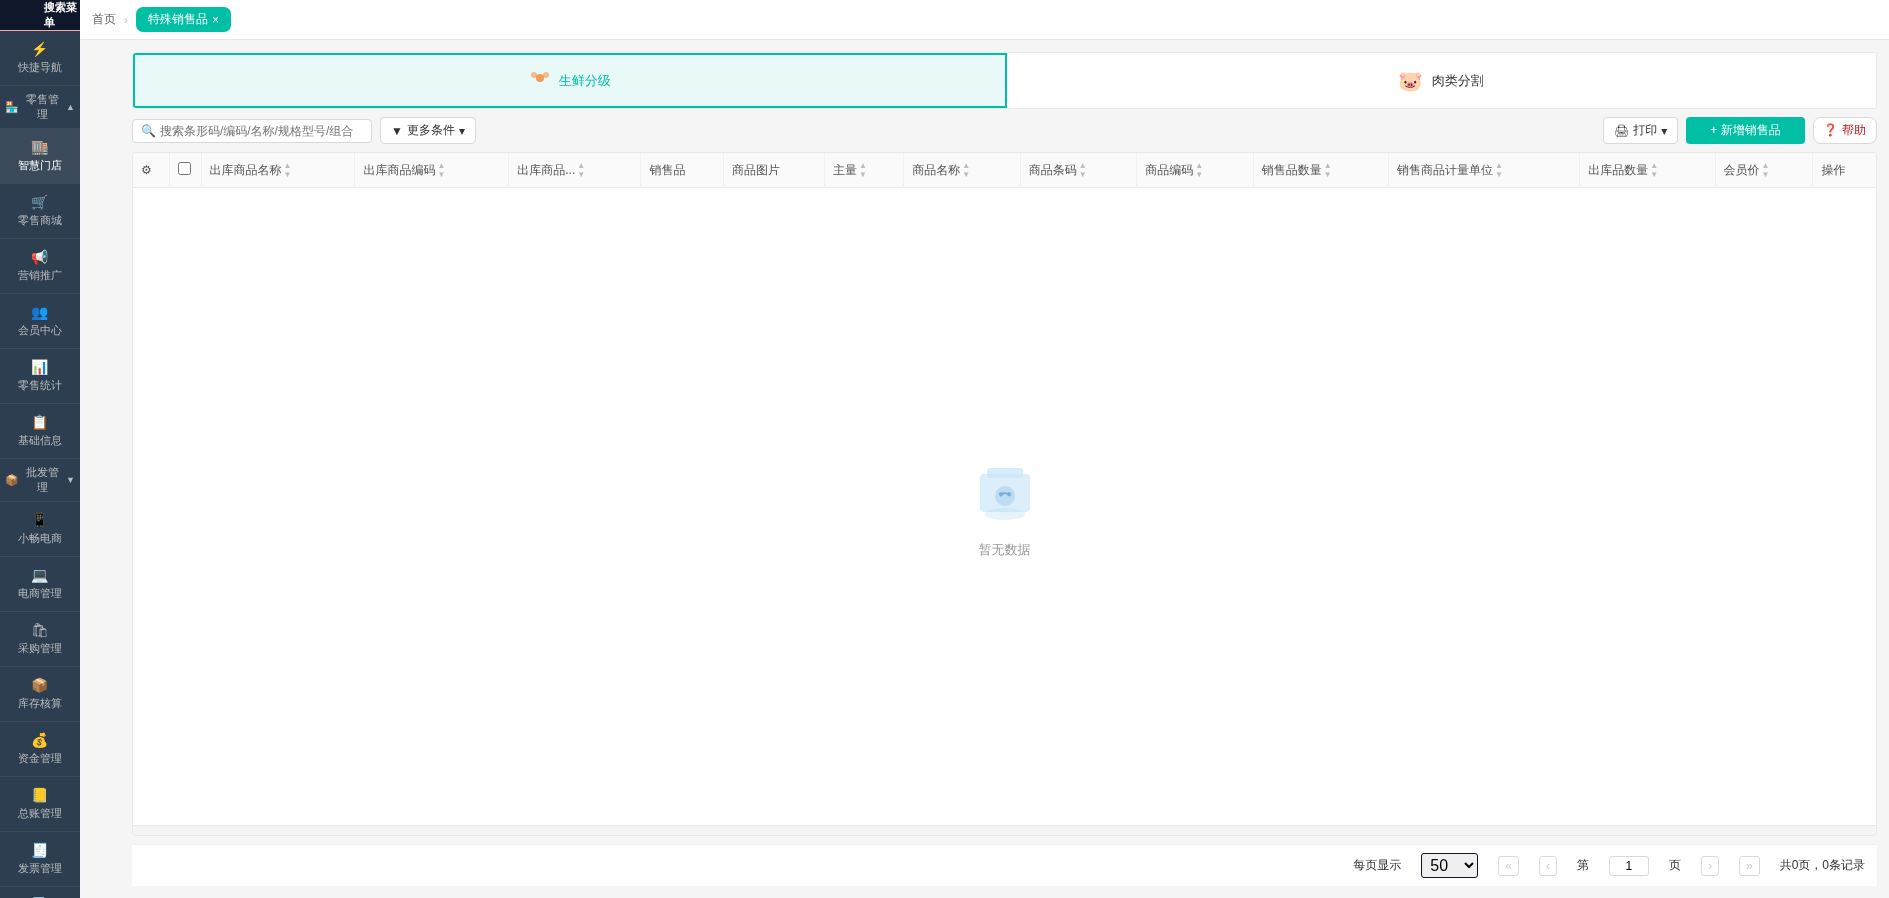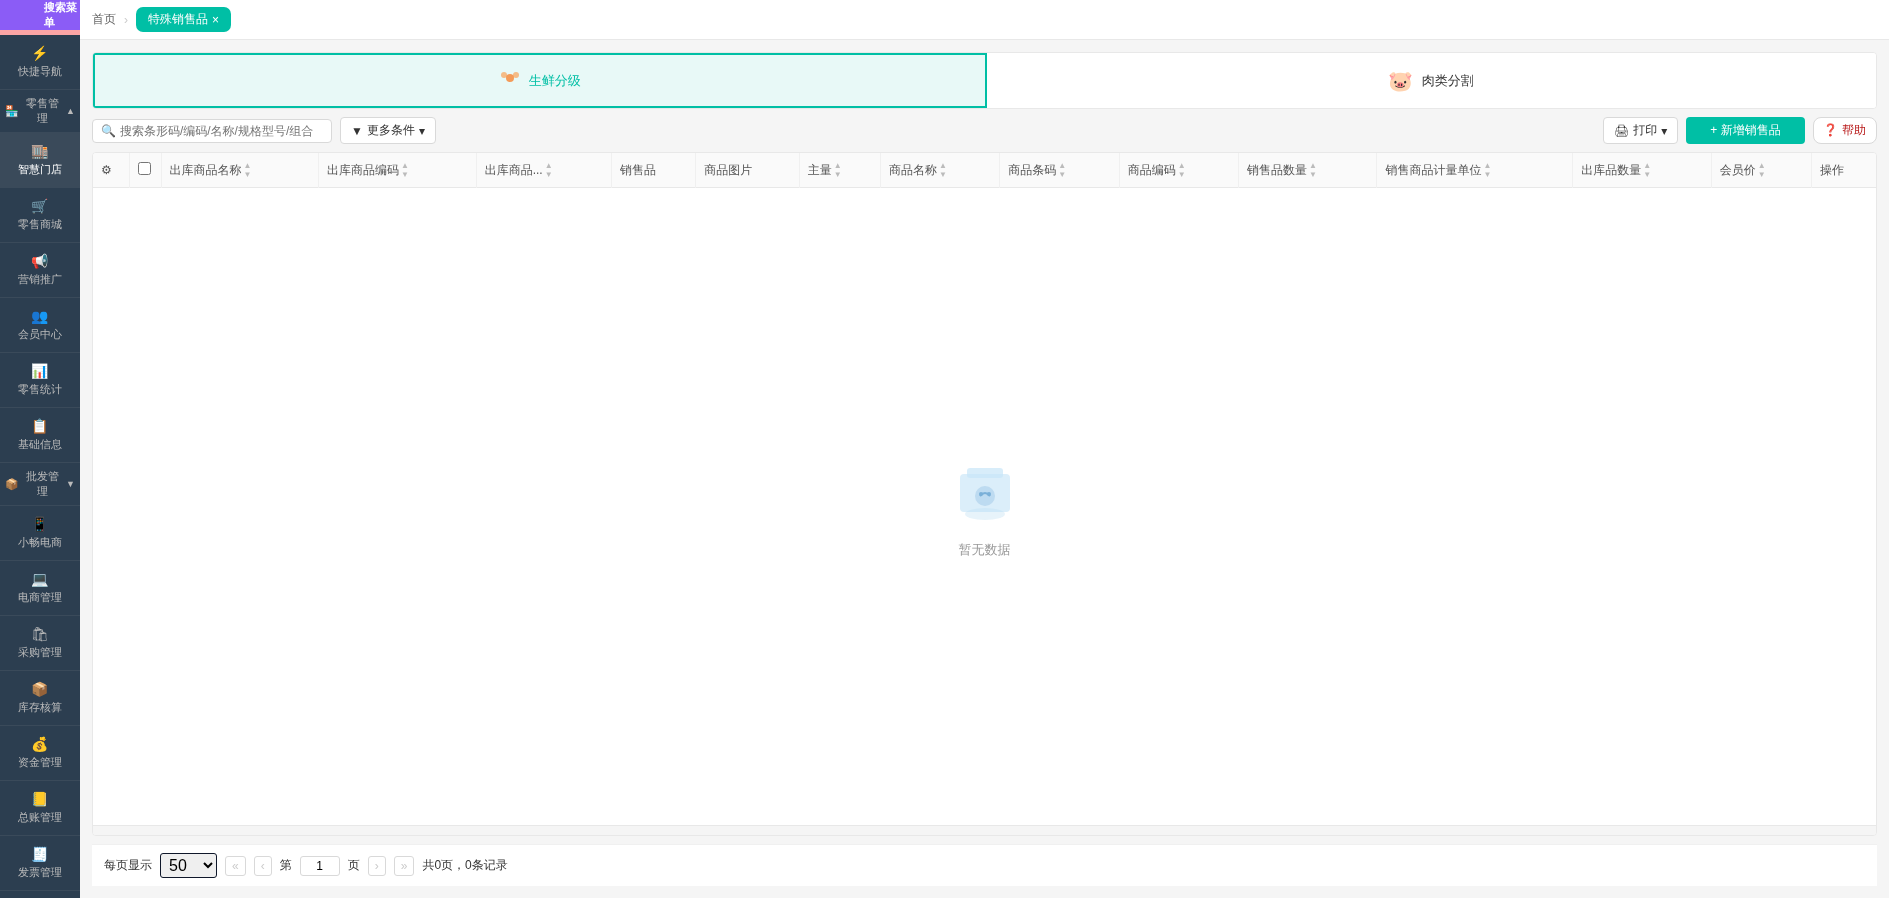--- a/index.html
+++ b/index.html
@@ -11,28 +11,28 @@
       background: #2c3e50;
       color: #ccc;
       display: flex;
       flex-direction: column;
       flex-shrink: 0;
       height: 100%;
       overflow-y: auto;
     }
     .sidebar-logo {
       height: 40px;
-      background: #8b5cf6;
+      background: #0f172a;
       display: flex;
       align-items: center;
       justify-content: center;
       color: #fff;
       font-size: 11px;
       font-weight: bold;
-      border-bottom: 5px solid #fca5a5;
+      border-bottom: 1px solid #fca5a5;
       padding-left: 44px;
     }
     .sidebar-item {
       padding: 10px 5px;
       text-align: center;
       cursor: pointer;
       color: #bbb;
       font-size: 11px;
       border-bottom: 1px solid #3a4a5a;
       display: flex;
@@ -93,20 +93,21 @@
     }
 
     
     .content {
       flex: 1;
       display: flex;
       flex-direction: column;
       overflow: hidden;
       padding: 12px;
       gap: 8px;
+      margin-left: 40px;
     }
 
     
     .category-tabs {
       display: flex;
       gap: 0;
       background: #fff;
       border: 1px solid #e8e8e8;
       border-radius: 4px;
       overflow: hidden;
@@ -257,23 +258,23 @@
     }
     .empty-icon {
       width: 80px;
       height: 80px;
     }
 
     
     .pagination {
       display: flex;
       align-items: center;
-      justify-content: flex-start;
+      justify-content: flex-end;
       padding: 8px 12px;
-      gap: 8px;
+      gap: 20px;
       background: #fff;
       border-top: 1px solid #f0f0f0;
       font-size: 12px;
       color: #333;
       flex-shrink: 0;
     }
     .page-size-select {
       border: 1px solid #0f172a;
       border-radius: 3px;
       padding: 2px 4px;

